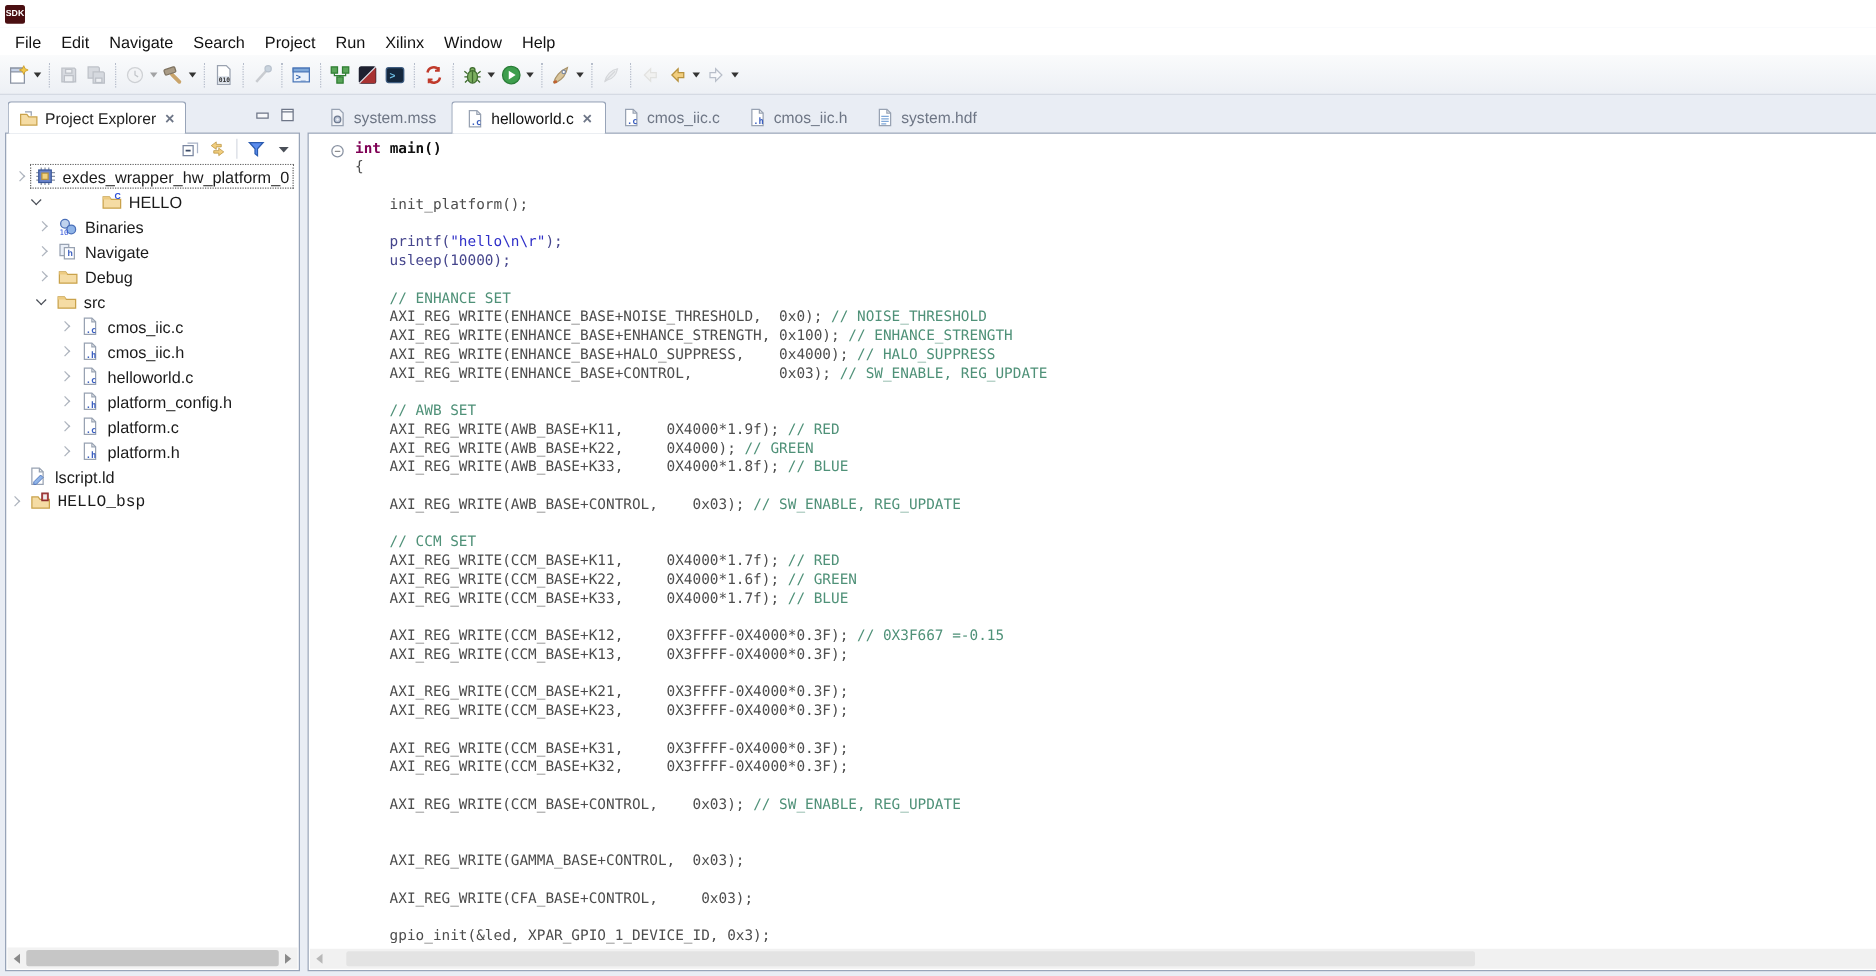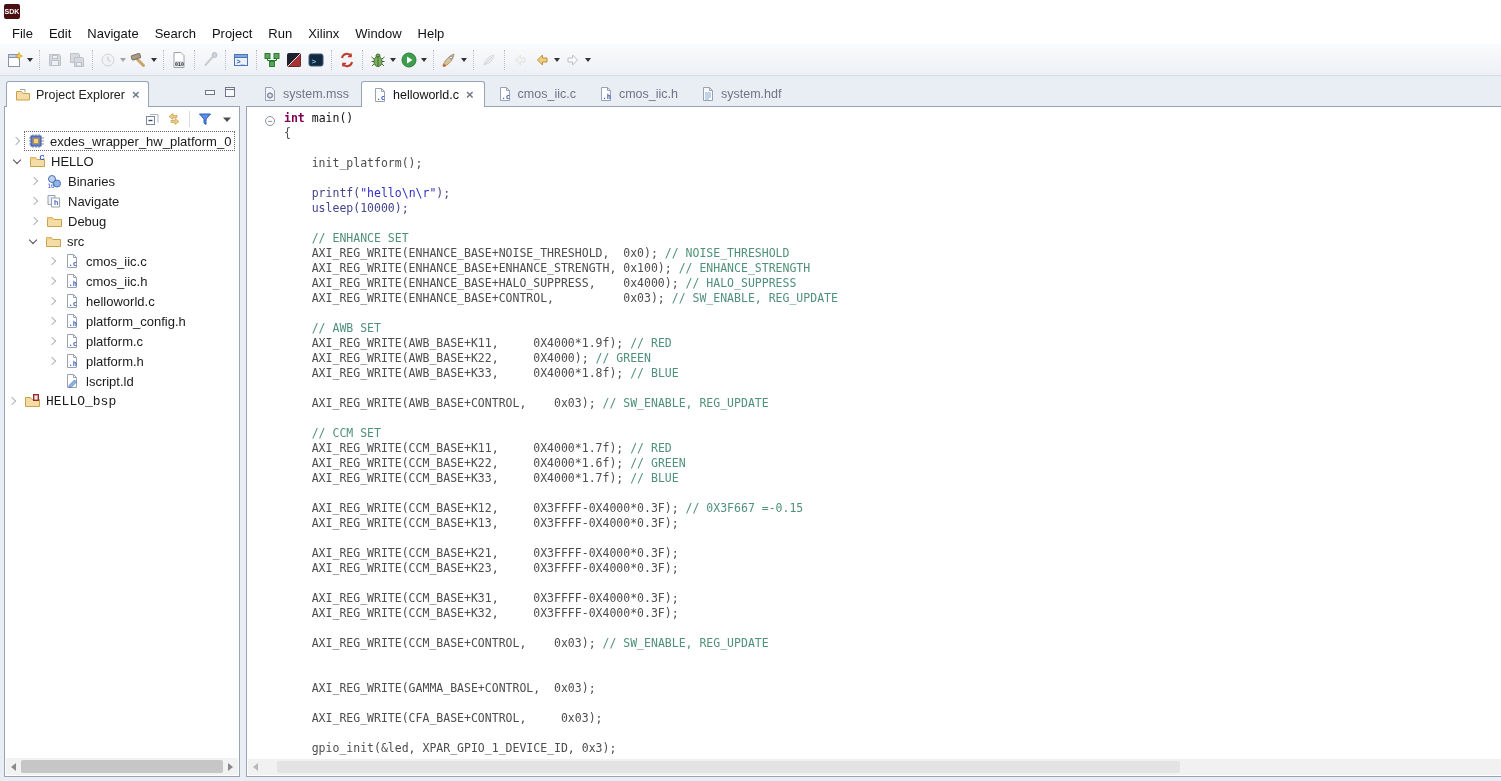--- a/index.html
+++ b/index.html
@@ -62,21 +62,21 @@
     color:#6E7685; border-radius:3px 3px 0 0; margin-right:2px; }
   .etab .ticon { margin-right:5px; width:16px; }
   .etab.active { background:#fff; border:1px solid #98A4B8; border-bottom:none; color:#111; }
   .ebody { position:absolute; left:0; top:26px; width:100%; height:671px; background:#fff;
     border:1px solid #98A4B8; }
   .code { position:absolute; left:0; top:0; right:40px; bottom:18px; margin:0;
     padding:4px 0 0 37px; overflow:hidden;
     font-family:"DejaVu Sans Mono","Liberation Mono",monospace; font-size:11.5px; }
   .cl { height:15px; line-height:15px; white-space:pre; }
   .kw { color:var(--kw); font-weight:bold; }
-  .defb { color:#111; font-weight:normal; }
+  .defb { color:#111; font-weight:bold; }
   .plain { color:var(--code); }
   .cmt { color:var(--cmt); }
   .str { color:var(--str); }
   .fn { color:var(--fn); }
   .fold { position:absolute; left:18px; top:9px; width:10px; height:10px; border:1px solid #8A93A3;
     border-radius:50%; background:#fff; color:#555; font-size:9px; line-height:8px; text-align:center; }
   .watermark { position:absolute; right:45px; bottom:22px; font-size:42px; font-weight:bold;
     color:#DDDDD9; text-shadow:1px 1px 0 #fff; letter-spacing:3px; pointer-events:none; z-index:5; }
   .vscroll { position:absolute; top:1px; bottom:18px; right:20px; width:17px; background:#EFEFEF; }
   .varr { position:absolute; left:4px; width:0; height:0; border-left:4.5px solid transparent;
@@ -380,21 +380,21 @@
               <span class="ticon">
                 <svg width="17" height="16" viewBox="0 0 17 16">
                   <path d="M5 1v2M8 1v2M11 1v2M5 13v2M8 13v2M11 13v2M1 5h2M1 8h2M1 11h2M13 5h3M13 8h3M13 11h3" stroke="#8A93A3"></path>
                   <rect x="3" y="3" width="10" height="10" fill="#6B84C9" stroke="#3A5699"></rect>
                   <rect x="5.5" y="5.5" width="5" height="5" fill="#F2D27E" stroke="#B8923E"></rect>
                 </svg>
               </span>
               <span>exdes_wrapper_hw_platform_0</span>
             </span>
           </div>
-          <div class="trow" style="padding-left: 8px;">
+          <div class="trow" style="padding-left: 20px; gap: 40px;">
             <span class="chev open"></span>
             <span class="tlabelwrap">
               <span class="ticon">
                 <svg width="17" height="16" viewBox="0 0 17 16">
                   <path d="M1.5 4.5h5l1.5 2h7.5v7h-14z" fill="#F5DCA4" stroke="#C9A24B"></path>
                   <path d="M1.5 4.5h5l1.5 2h-6.5z" fill="#EDCB82"></path>
                   <text x="10.5" y="6.5" font-size="7" font-weight="bold" fill="#2B4FD8">C</text>
                 </svg>
               </span>
               <span>HELLO</span>
@@ -521,21 +521,21 @@
               <span class="ticon">
                 <svg width="16" height="16" viewBox="0 0 16 16">
                   <path d="M3.5 1.5h6l3 3v10h-9z" fill="#fff" stroke="#98A2B2"></path>
                   <path d="M9.5 1.5v3h3" fill="none" stroke="#98A2B2"></path>
                   <text x="4.5" y="13" font-size="7" font-weight="bold" fill="#3B5FC0" font-family="monospace">.h</text>
                 </svg>
               </span>
               <span>platform.h</span>
             </span>
           </div>
-          <div class="trow" style="padding-left: 42px;">
+          <div class="trow" style="">
             <span class="chev none"></span>
             <span class="tlabelwrap">
               <span class="ticon">
                 <svg width="16" height="16" viewBox="0 0 16 16">
                   <path d="M3.5 1.5h6l3 3v10h-9z" fill="#fff" stroke="#98A2B2"></path>
                   <path d="M9.5 1.5v3h3" fill="none" stroke="#98A2B2"></path>
                   <path d="M5 12.5l5.5-5.5 2 2-5.5 5.5H5z" fill="#8FB4E8" stroke="#4A6FB8" stroke-width="0.7"></path>
                 </svg>
               </span>
               <span>lscript.ld</span>

